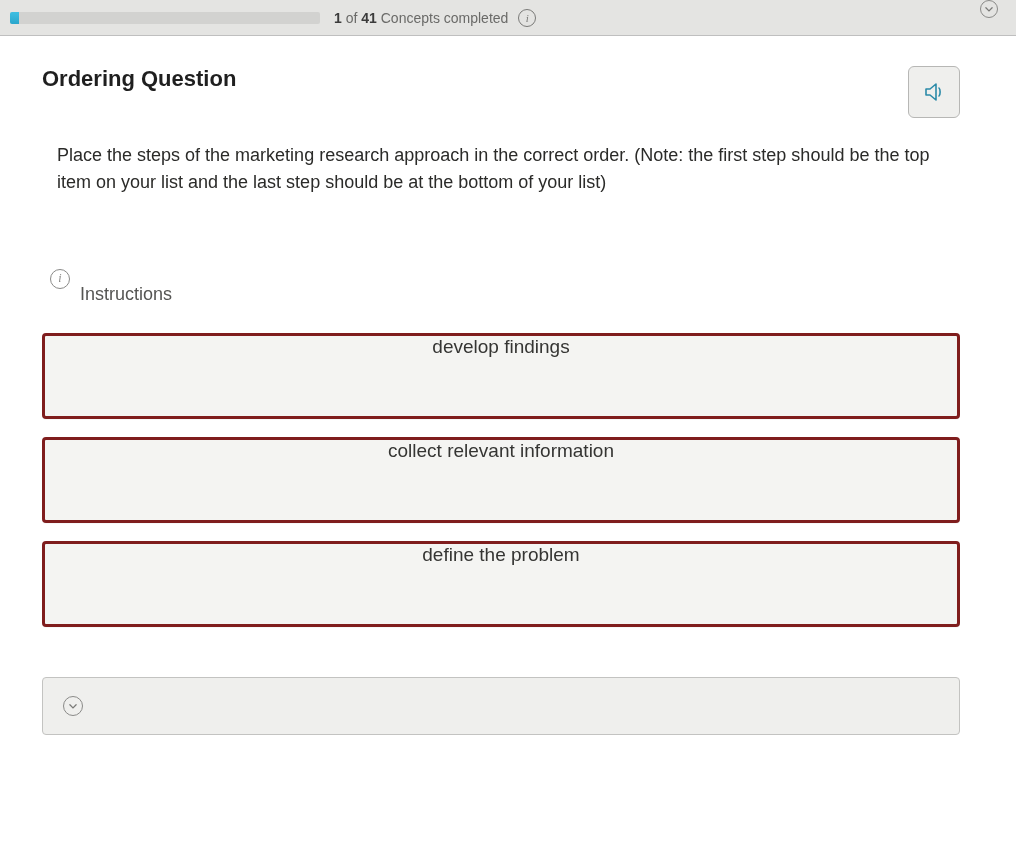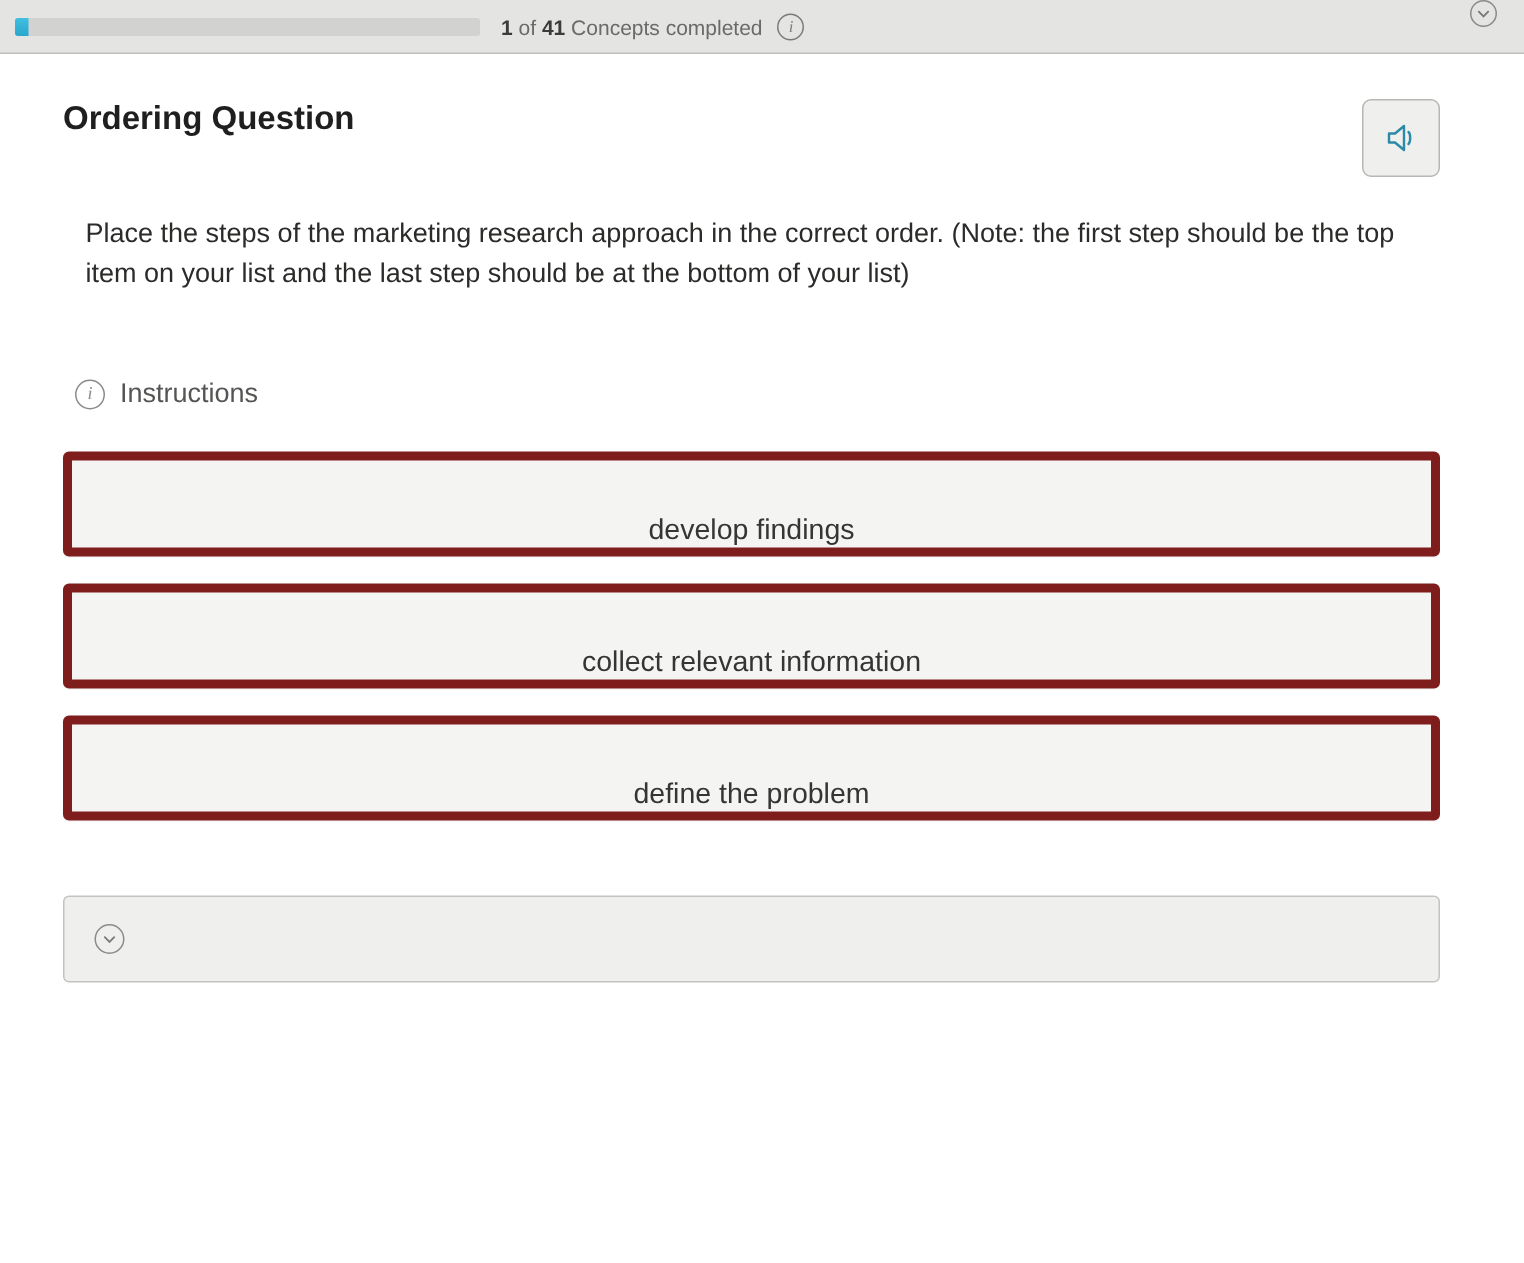--- a/index.html
+++ b/index.html
@@ -87,31 +87,31 @@
       max-width: 920px;
       margin-left: 15px;
     }
     .instructions-row {
       display:flex; align-items:center; gap:10px;
       margin-bottom: 28px;
       padding-left: 8px;
       cursor:pointer;
     }
     .instructions-row .info-circle { margin-left:0; border-color:#8a8a88; color:#8a8a88; width:20px; height:20px; font-size:12px;}
-    .instructions-label { font-size: 18px; color:#555553; }
+    .instructions-label { font-size: 18px; color:#555553;margin-top:32px; }
     .drag-list {
       display:flex; flex-direction:column; gap:18px;
       padding: 0 0 30px 0;
     }
     .drag-item {
       background: #f4f4f2;
-      border: 6px solid #7f1d1d;
+      border: 3px solid #7f1d1d;
       border-radius: 4px;
-      height: 70px;
-      display:flex; align-items:flex-end; justify-content:center;
+      height: 86px;
+      display:flex; align-items:flex-start; justify-content:center;
       font-size: 19px;
       color: #353533;
       cursor: grab;
       box-shadow: 0 1px 0 rgba(0,0,0,0.03);
     }
     .help-panel {
       margin-top: 20px;
       border: 1px solid #c3c3c1;
       border-radius: 4px;
       background: #efefed;

